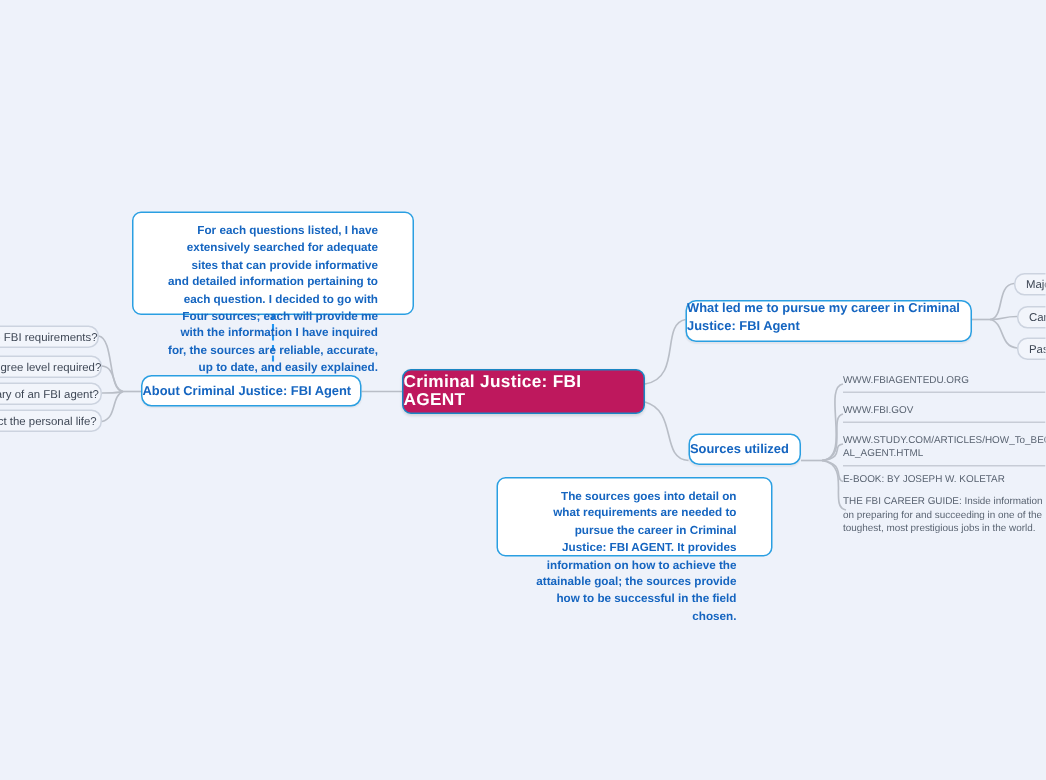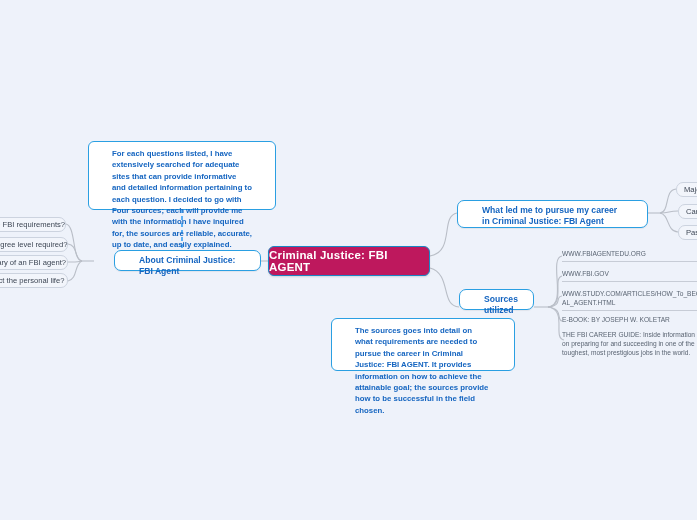--- a/index.html
+++ b/index.html
@@ -18,34 +18,34 @@
   .root{
     background:#be185d;border:1px solid #1a86c4;border-radius:6px;
     color:#ffffff;font-weight:bold;font-size:11.5px;letter-spacing:.2px;
     display:flex;align-items:center;justify-content:center;
     box-shadow:0 1px 2px rgba(0,0,0,.12);
   }
   
   .topic{
     background:#ffffff;border:1.6px solid #2a9fe2;border-radius:7px;
     color:#1565c0;font-weight:bold;font-size:8.6px;line-height:1.32;
-    display:flex;align-items:flex-start;padding:4px 24px;
+    display:flex;align-items:flex-end;padding:4px 0;
     box-shadow:0 1px 1px rgba(0,0,0,.06);
   }
   
   .subtle{
     background:#f2f5fb;border:1px solid #ccd3df;border-radius:7px;
     color:#3d4654;font-size:7.6px;line-height:1.3;
     display:flex;align-items:center;padding:3px 7px;white-space:nowrap;
   }
   
   .note{
     background:#ffffff;border:1.6px solid #2a9fe2;border-radius:6px;
     color:#1565c0;font-weight:bold;font-size:7.8px;line-height:1.46;
-    padding:6px 23px;box-sizing:border-box;
+    padding:6px 23px;box-sizing:border-box;text-align:right;
   }
   
   .source{
     color:#5a6472;font-size:6.6px;line-height:1.35;
     border-bottom:1px solid #c7ccd6;padding-bottom:2px;
     white-space:nowrap;overflow:hidden;
   }
   .source.wrap{white-space:normal;overflow:visible;}
   .source.plain{border-bottom:none;}
 </style>
@@ -82,21 +82,21 @@
     <path class="link" d="M548,307 C564,309 556,320 562,321"></path>
     <path class="link" d="M548,307 C568,310 552,338 564,340"></path>
 
     <path class="link" d="M497,320 L497,326"></path>
   </svg>
 
   <div class="node root" style="left:268px;top:246px;width:162px;height:30px;">
     <span>Criminal Justice: FBI AGENT</span>
   </div>
 
-  <div class="node topic" style="left:94px;top:250px;width:147px;height:21px;margin-left:20px;">
+  <div class="node topic" style="left:94px;top:250px;width:147px;height:21px;">
     <span>About Criminal Justice: FBI Agent</span>
   </div>
 
   <div class="node topic" style="left:457px;top:200px;width:191px;height:28px;">
     <span>What led me to pursue my career in Criminal Justice: FBI Agent</span>
   </div>
 
   <div class="node topic" style="left:459px;top:289px;width:75px;height:21px;">
     <span>Sources utilized</span>
   </div>

